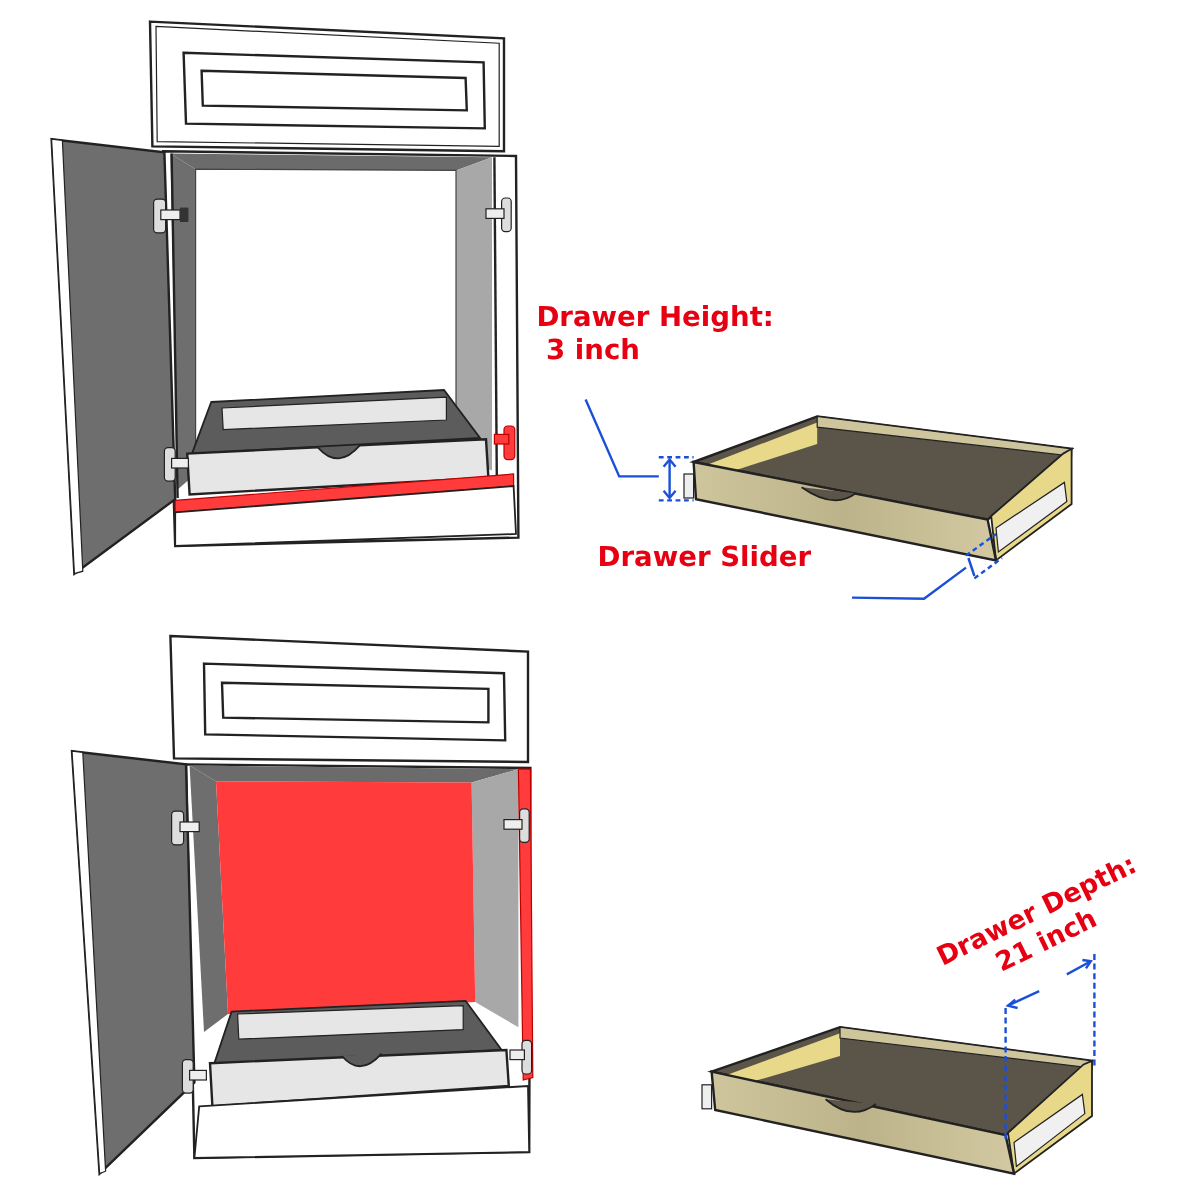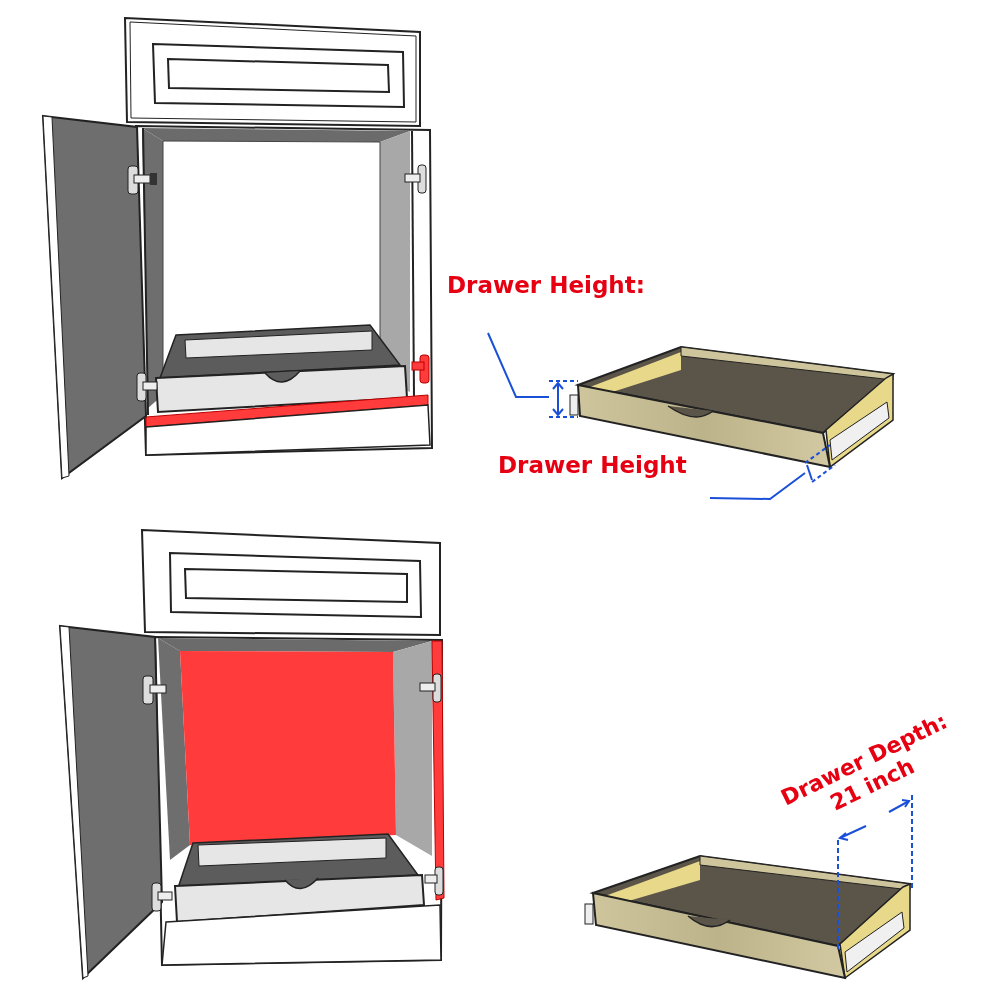--- a/index.html
+++ b/index.html
@@ -1,21 +1,21 @@
 <!DOCTYPE html>
 <html><head>
 <meta charset="utf-8">
 <style>
   html, body { margin:0; padding:0; background:#ffffff; }
   body { width:1000px; height:1000px; position:relative; overflow:hidden;
          font-family:"DejaVu Sans", "Liberation Sans", sans-serif; }
   .layer { position:absolute; left:0; top:0; width:1000px; height:1000px; }
   .label { position:absolute; font-weight:bold; color:#e60012; line-height:1.18;
            font-family:"DejaVu Sans", "Liberation Sans", sans-serif; white-space:nowrap; }
-  #lbl-height { left:447px; top:272px; font-size:23px; }
+  #lbl-height { left:447px; top:252px; font-size:23px; }
   #lbl-slider { left:498px; top:452px; font-size:23px; }
   #lbl-depth  { left:777px; top:788px; font-size:22px; transform-origin:0 0; transform:rotate(-26deg); }
   .label span { display:block; }
 </style>
 </head>
 <body>
 
 <svg class="layer" viewBox="0 0 1000 1000" xmlns="http://www.w3.org/2000/svg">
 
   <g>
@@ -171,22 +171,23 @@
     <line x1="912" y1="795" x2="912" y2="890" stroke-dasharray="5,3"></line>
     <line x1="840" y1="838" x2="866" y2="826"></line>
     <polyline points="846,833 840,838 848,840"></polyline>
     <line x1="889" y1="812" x2="909" y2="801"></line>
     <polyline points="902,800 909,801 905,807"></polyline>
   </g>
 </svg>
 
 <div class="label" id="lbl-height">
   <span>Drawer Height:</span>
+  <span style="white-space:pre"> 3 inch</span>
 </div>
 
 <div class="label" id="lbl-slider">
-  <span>Drawer Height</span>
+  <span>Drawer Slider</span>
 </div>
 
 <div class="label" id="lbl-depth">
   <span>Drawer Depth:</span>
   <span style="padding-left:42px">21 inch</span>
 </div>
 
 </body></html>

